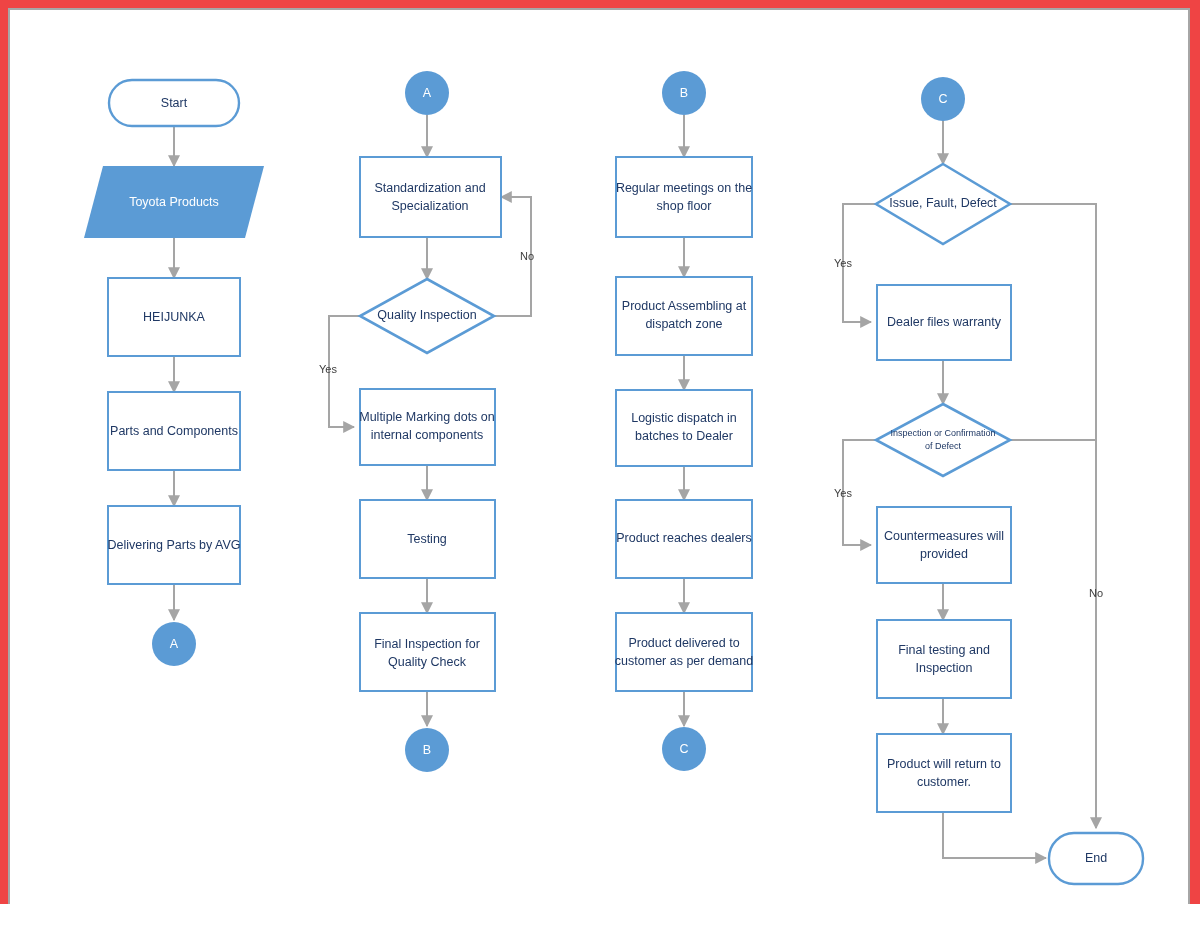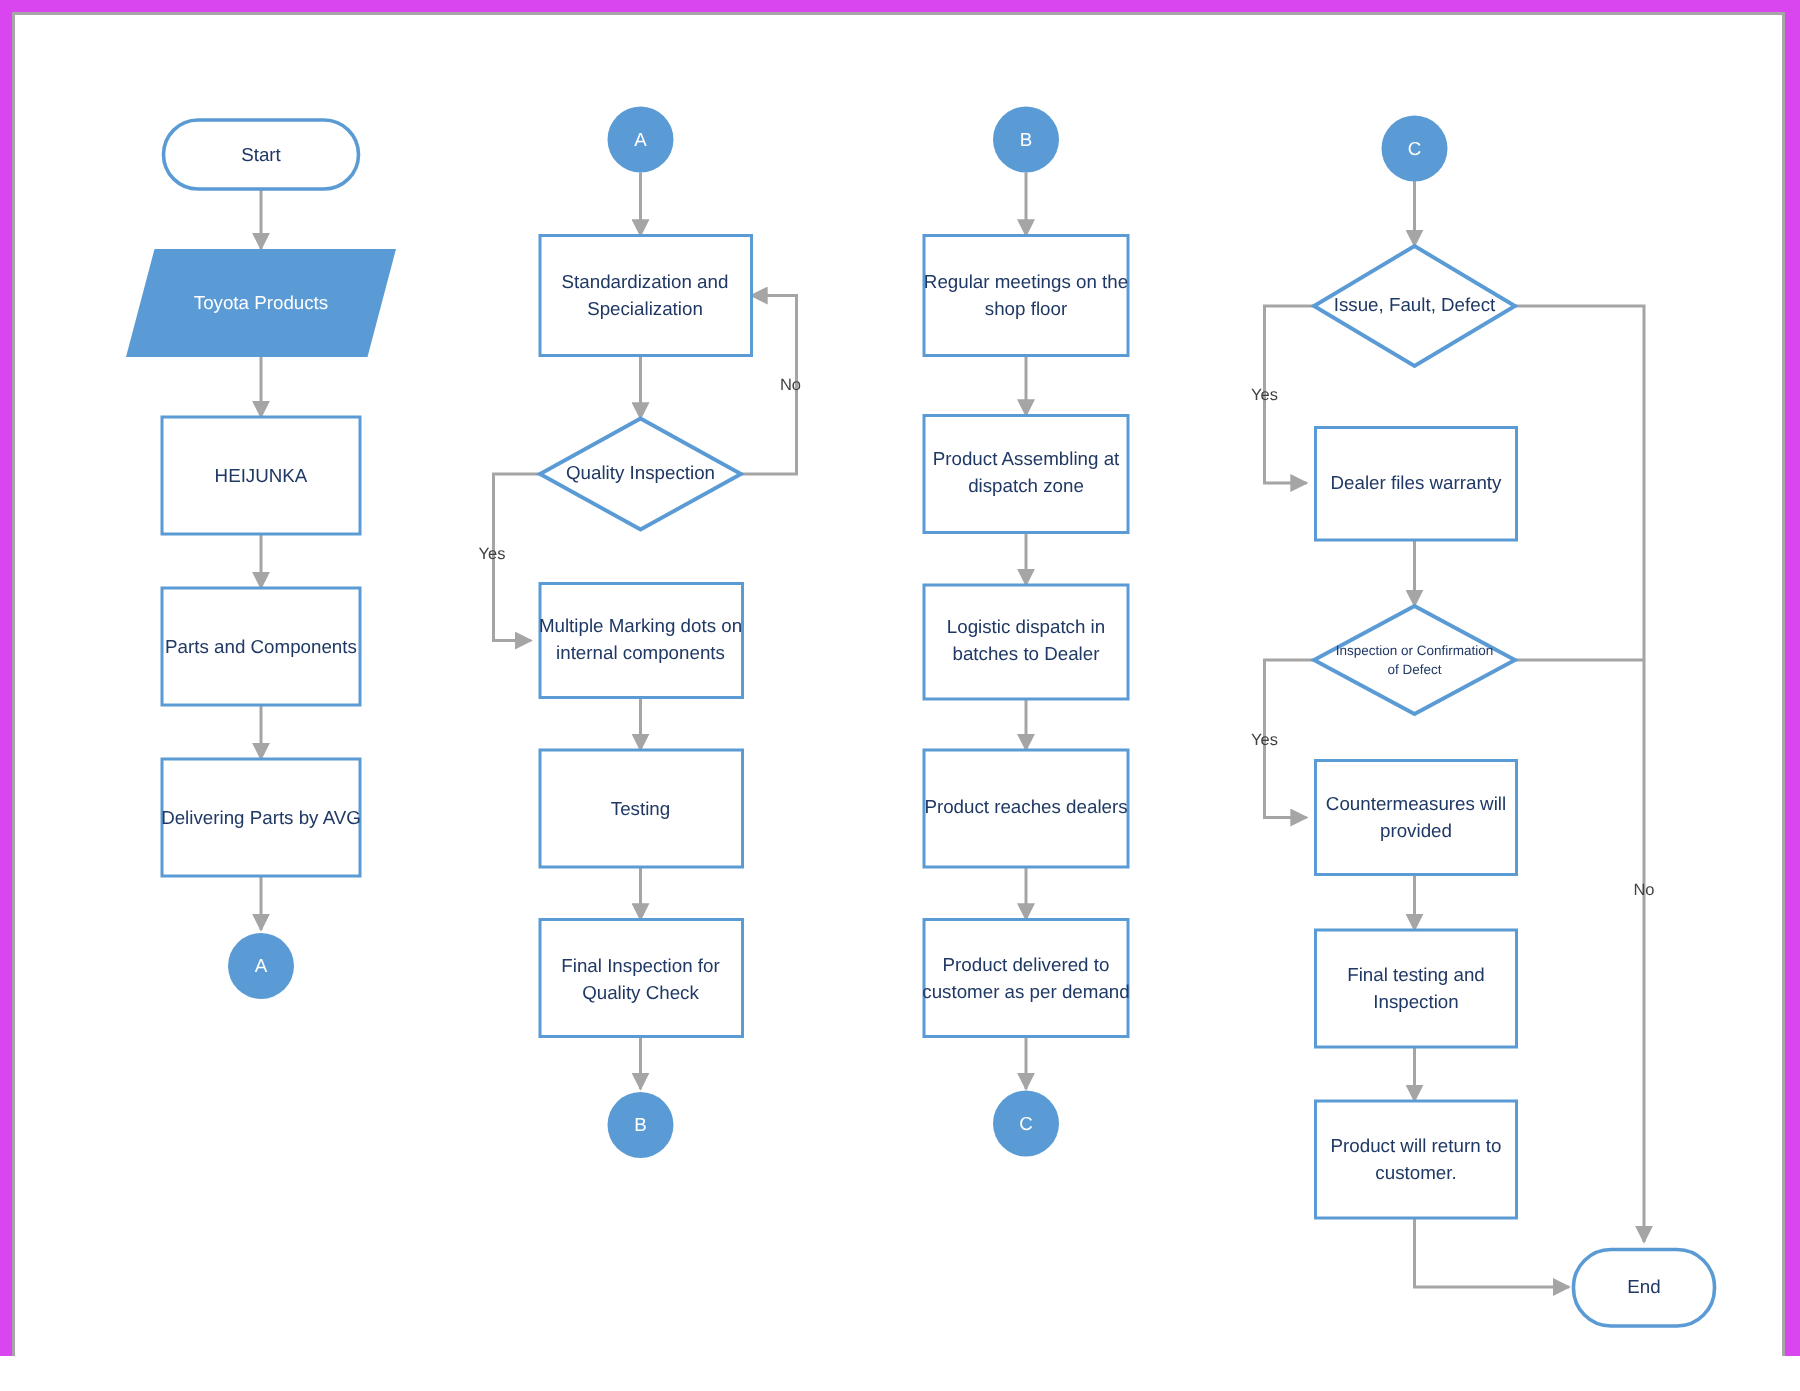--- a/index.html
+++ b/index.html
@@ -6,21 +6,21 @@
   html, body {
     margin: 0;
     padding: 0;
     background: #ffffff;
     font-family: "Liberation Sans", sans-serif;
   }
   #page {
     position: relative;
     width: 1200px;
     height: 904px;
-    background: #d946ef;
+    background: #ef4444;
     overflow: hidden;
     text-decoration: underline;
   }
   #frame {
     position: absolute;
     left: 8px;
     top: 8px;
     width: 1182px;
     height: 909px;
     border: 2px solid #a6a6a6;

